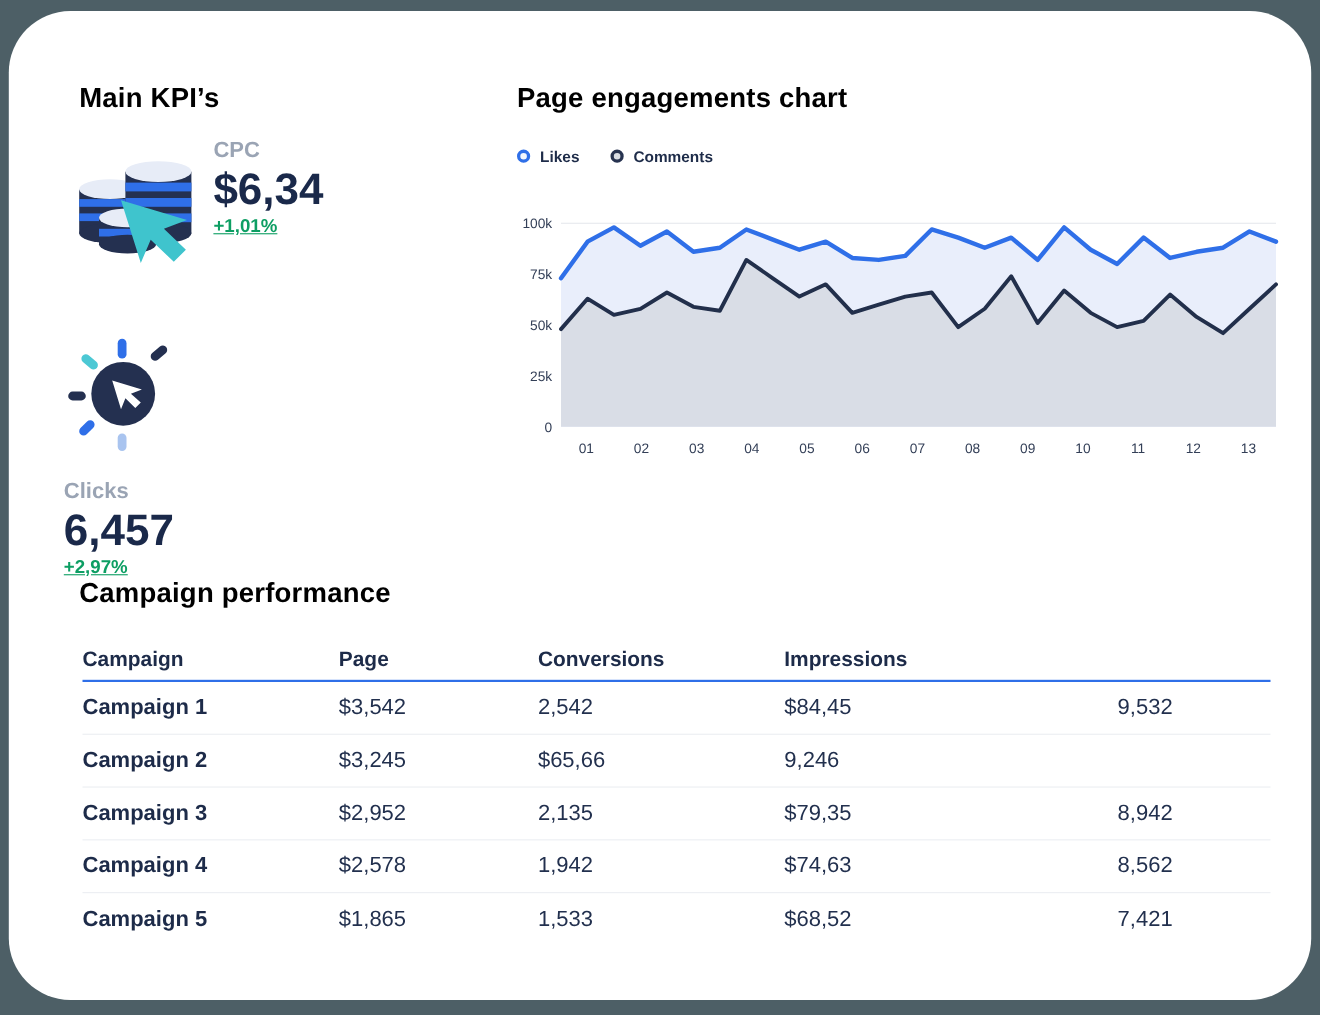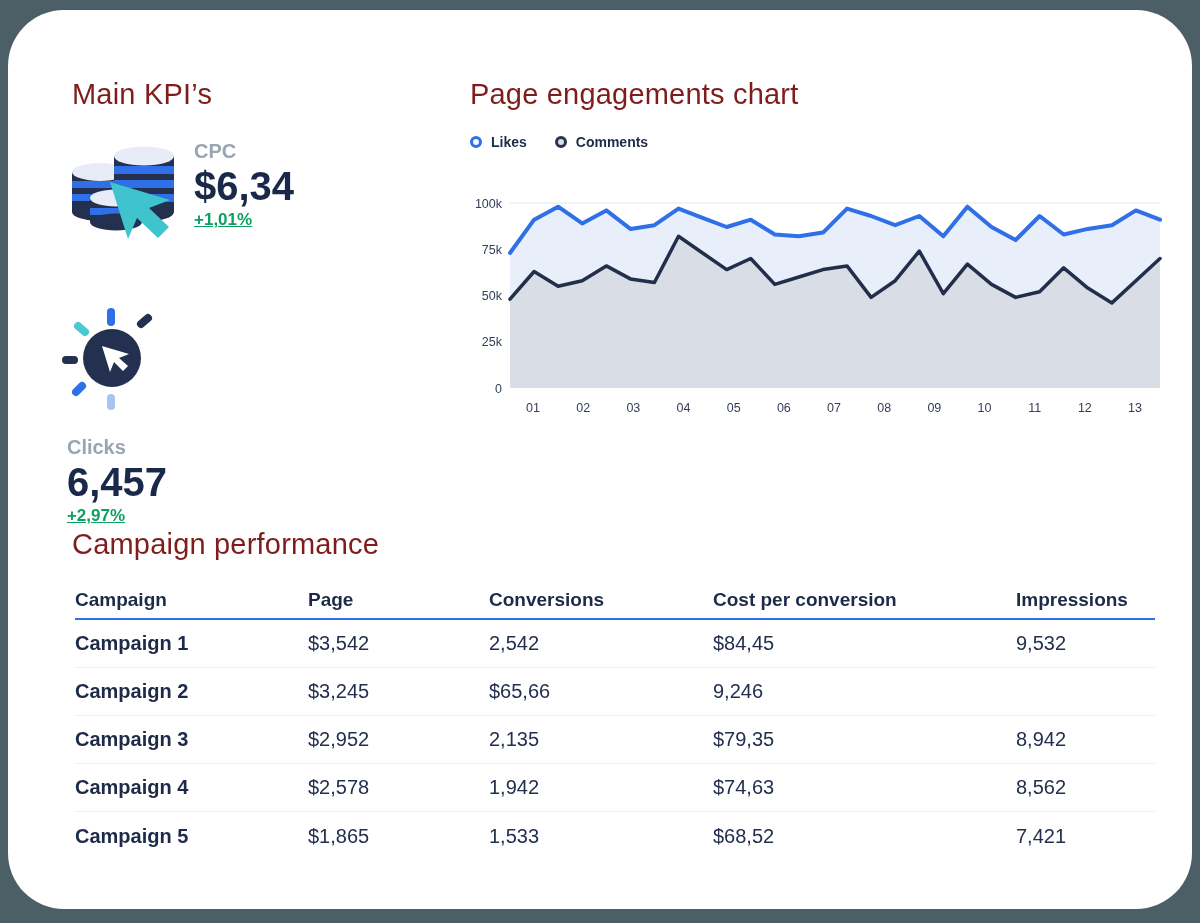--- a/index.html
+++ b/index.html
@@ -8,24 +8,24 @@
     width:1200px; height:923px; position:relative;
     background:#4d5f66;
     font-family:"Liberation Sans", sans-serif;
     -webkit-font-smoothing:antialiased;
   }
   .card {
     position:absolute; left:8px; top:10px; right:8px; bottom:14px;
     background:#ffffff; border-radius:56px; overflow:hidden;
   }
   .section-title {
-    position:absolute; font-size:29px; font-weight:400; color:#7f1d1d; letter-spacing:.2px;
+    position:absolute; font-size:25px; font-weight:700; color:#000000; letter-spacing:.2px;
   }
   
-  .kpi-row { position:absolute; left:50px; display:flex; align-items:center; gap:18px; }
+  .kpi-row { position:absolute; left:50px; display:flex; align-items:flex-start; gap:18px; }
   .kpi-icon { width:118px; height:118px; flex:0 0 auto; }
   .kpi-text { display:flex; flex-direction:column; }
   .kpi-label { font-size:20px; font-weight:700; color:#9aa4b4; margin-bottom:2px; }
   .kpi-value { font-size:40px; font-weight:800; color:#1a294a; line-height:1.08; }
   .kpi-change { font-size:17px; font-weight:700; color:#0d9e63; margin-top:2px;text-decoration:underline; }
   
   .legend { position:absolute; left:462px; top:124px; display:flex; gap:28px; }
   .legend-item { display:flex; align-items:center; gap:9px; cursor:pointer; }
   .legend-ring { width:12px; height:12px; border-radius:50%; border:3px solid; }
   .legend-ring.likes { border-color:#2f6fe8; background:#f2f6fe; }
@@ -147,21 +147,20 @@
       <text x="680" y="224" text-anchor="middle" font-size="12.5" fill="#333f57">13</text>
     </svg>
 
   <h2 class="section-title" style="left:64px; top:494px;">Campaign performance</h2>
 
   <div class="table">
     <div class="tr thead" id="table-head">
         <div class="th">Campaign</div>
         <div class="th">Page</div>
         <div class="th">Conversions</div>
-        <div class="th">Cost per conversion</div>
         <div class="th">Impressions</div>
       </div>
     <div id="table-body">
         <div class="tr tbody-row">
           <div class="td first">Campaign 1</div>
           <div class="td">$3,542</div>
           <div class="td">2,542</div>
           <div class="td">$84,45</div>
           <div class="td">9,532</div>
         </div>

